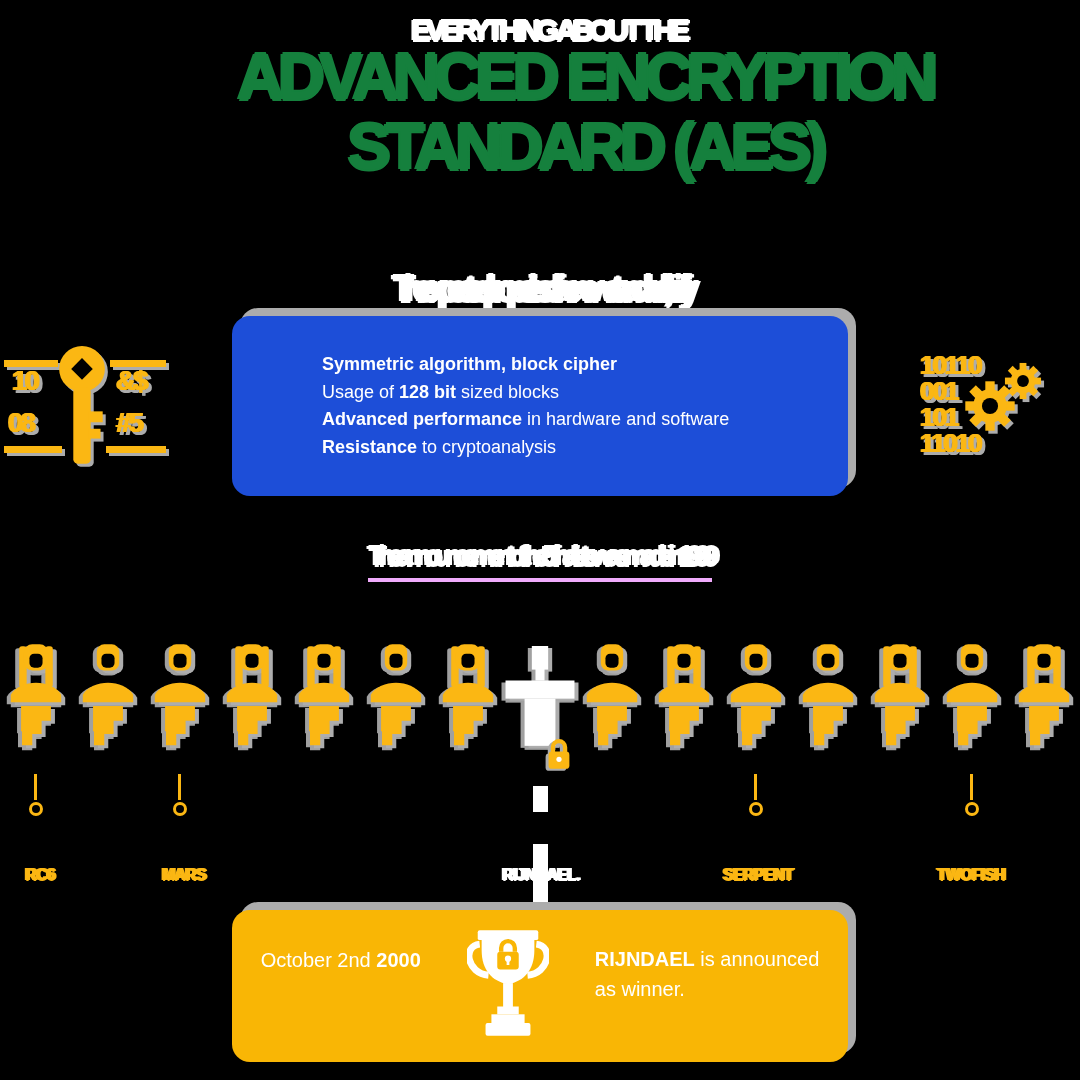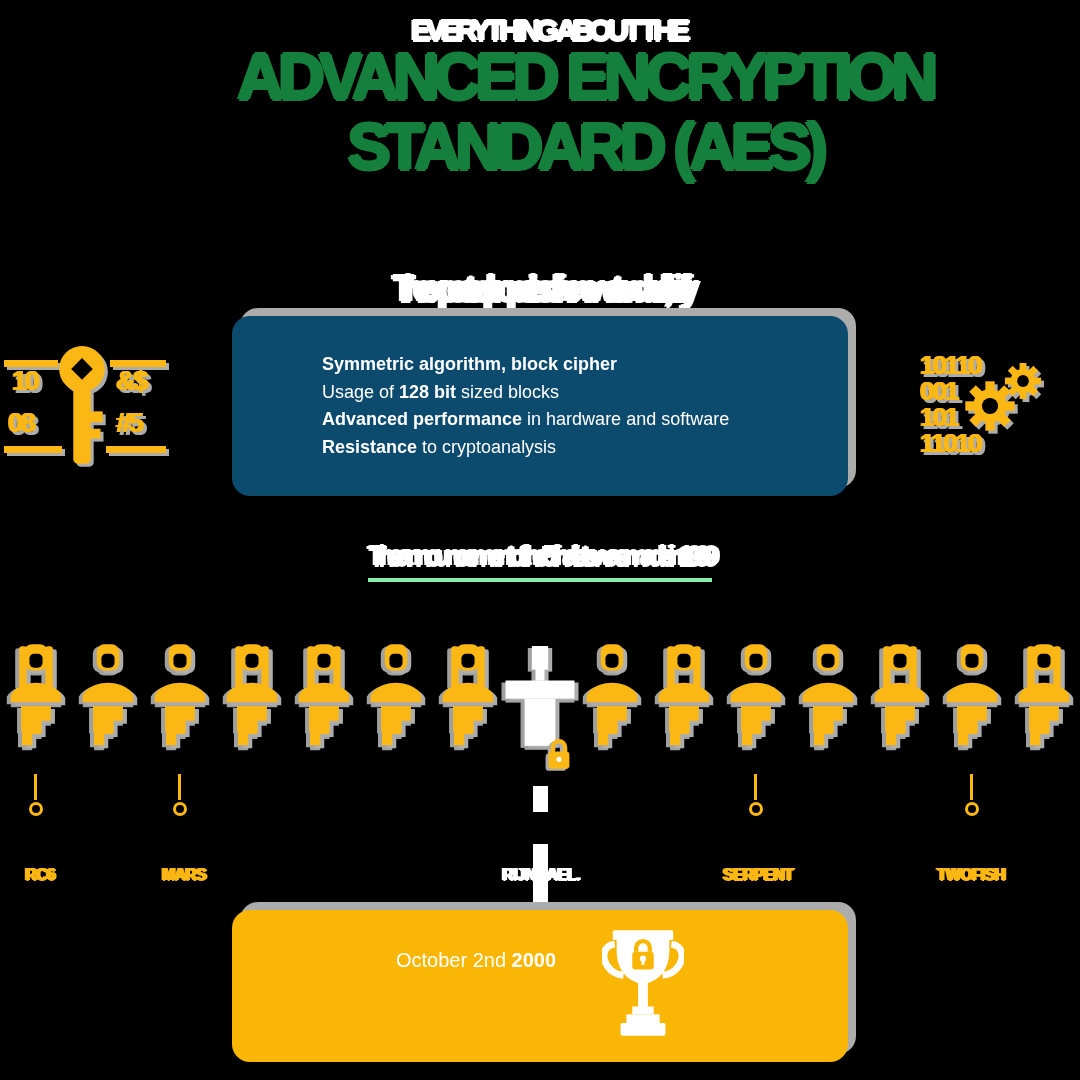--- a/index.html
+++ b/index.html
@@ -20,21 +20,21 @@
   .t-bin{font-weight:bold;letter-spacing:-0.08em;
     text-shadow:1px 0 currentColor,-1px 0 currentColor;}
 
   
   .kicker{position:absolute;top:13px;left:8px;width:100%;text-align:center;font-size:30px;color:#fff;}
   .title{position:absolute;top:42px;left:0;width:100%;text-align:center;
          font-size:64px;line-height:70px;color:#15803d;padding-left:45px;}
 
   
   .h1{position:absolute;top:268px;left:0;width:100%;text-align:center;font-size:36px;color:#fff;}
-  .box1{position:absolute;left:232px;top:316px;width:616px;height:180px;background:#0c4a6e;
+  .box1{position:absolute;left:232px;top:316px;width:616px;height:180px;background:#1d4ed8;
         border-radius:18px;box-shadow:8px -8px 0 #ACACAC;box-sizing:border-box;
         display:flex;flex-direction:column;justify-content:center;padding-left:90px;}
   .bullet{font-size:18px;line-height:27.5px;color:#fff;white-space:nowrap;}
   .bullet b{font-weight:bold;}
 
   
   .key-cluster{position:absolute;left:4px;top:350px;width:162px;height:120px;color:#FBB713;
                filter:drop-shadow(3px 3px 0 #ACACAC);}
   .key-cluster .bar{position:absolute;height:7px;background:currentColor;}
   .cdigit{position:absolute;font-size:27px;font-weight:bold;}
@@ -42,21 +42,21 @@
 
   
   .bin-cluster{position:absolute;left:920px;top:352px;width:150px;height:110px;color:#FBB713;
                filter:drop-shadow(3px 3px 0 #ACACAC);}
   .bin-row{font-size:26px;line-height:26px;}
   .gear-big{position:absolute;left:44px;top:28px;width:52px;height:52px;}
   .gear-small{position:absolute;left:84px;top:10px;width:38px;height:38px;}
 
   
   .h2wrap{position:absolute;top:540px;left:0;width:100%;text-align:center;font-size:28px;color:#fff;}
-  .h2wrap .u{display:inline-block;border-bottom:4px solid #86efac;padding-bottom:6px;}
+  .h2wrap .u{display:inline-block;border-bottom:4px solid #f0abfc;padding-bottom:6px;}
 
   .people{position:absolute;left:0;top:644px;width:1080px;height:176px;display:flex;}
   .cell{width:72px;position:relative;color:#FBB713;}
   .avatar{position:absolute;left:8px;top:0;width:56px;height:122px;
           filter:drop-shadow(4px 3px 0 #ADADAD) drop-shadow(-4px 2px 0 #A0A0A0);}
   .winner-svg{position:absolute;left:-6px;top:2px;width:84px;height:118px;color:#fff;
           filter:drop-shadow(4px 2px 0 #ADADAD) drop-shadow(-4px 2px 0 #A0A0A0);}
   .winner-lock{position:absolute;left:42px;top:94px;width:26px;height:34px;color:#FBB713;
           filter:drop-shadow(-3px 2px 0 #ACACAC);}
   .pline{position:absolute;left:34px;top:130px;width:3px;height:26px;background:#FBB713;}
@@ -281,13 +281,17 @@
 <span class="flabel t-label" style="left:971px">TWOFISH</span>
 
 <div class="vbar1"></div>
 <div class="vbar2"></div>
 
 <div class="box2">
   <div class="date"><span>October 2nd </span><b>2000</b></div>
   <svg class="trophy-svg">
       <use href="#trophy-sym"></use>
     </svg>
+  <div class="wintext">
+    <div><b>RIJNDAEL</b><span> is announced</span></div>
+    <div>as winner.</div>
+  </div>
 </div>
 
 </body></html>

